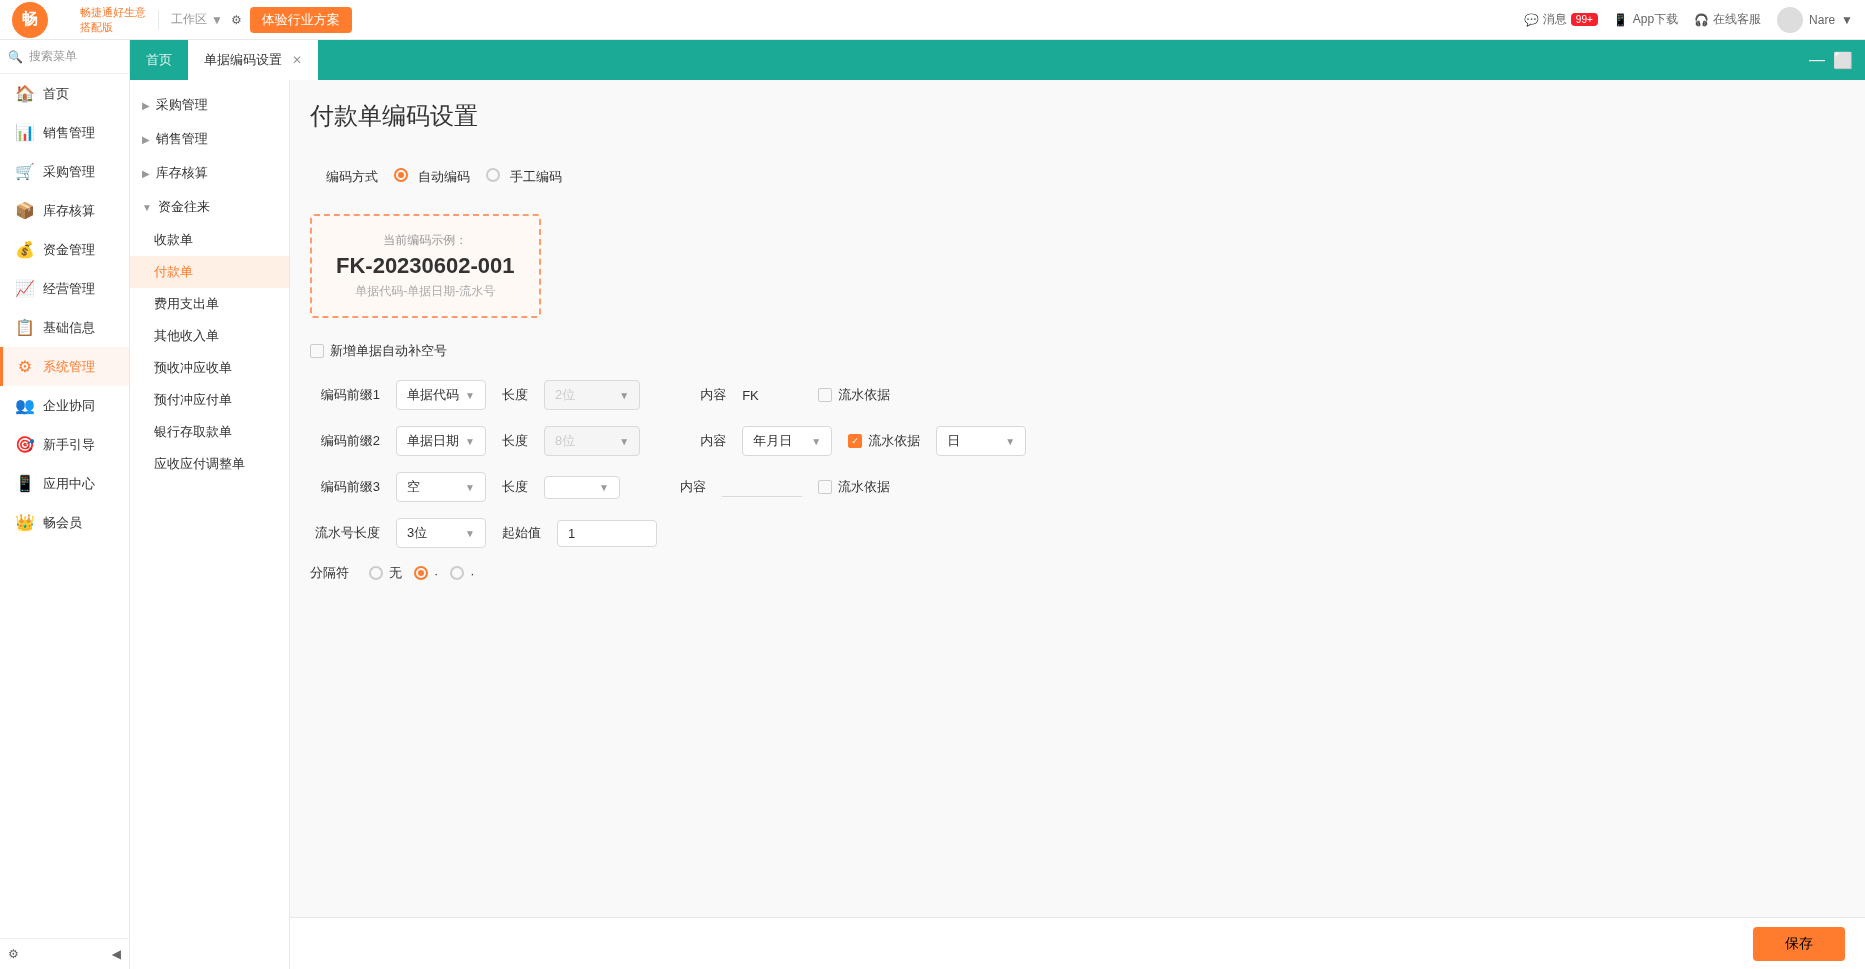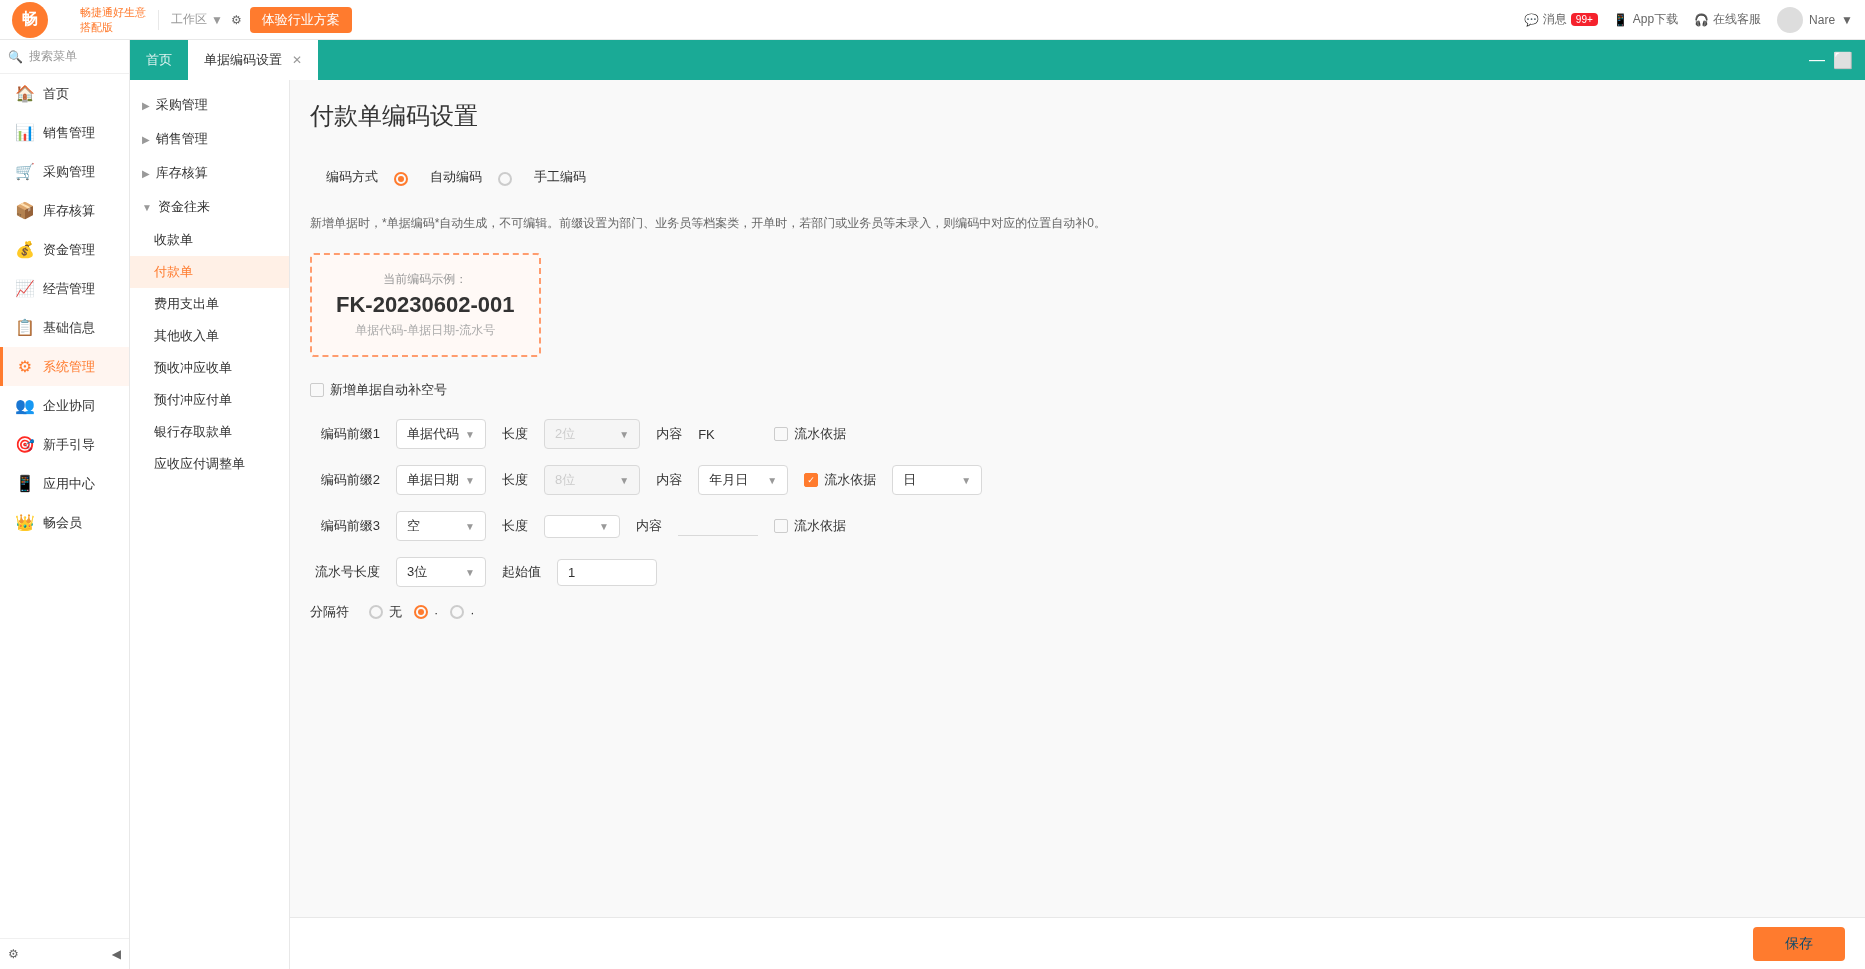--- a/index.html
+++ b/index.html
@@ -90,21 +90,21 @@
     .menu-sub-item.active { color: #ff7b2e; background: #fff0e6; }
 
     
     .page-content {
       flex: 1; padding: 20px; overflow-y: auto; background: #f9f9f9;
     }
     .page-title { font-size: 24px; font-weight: normal; color: #333; margin-bottom: 24px; }
 
     
     .encoding-method { display: flex; align-items: center; gap: 16px; padding: 12px 16px; background: #f9f9f9; border-radius: 4px; margin-bottom: 16px; }
-    .encoding-method label { display: flex; align-items: flex-end; gap: 22px; cursor: pointer; font-size: 13px; font-family: Liberation Serif, serif; }
+    .encoding-method label { display: flex; align-items: flex-start; gap: 10px; cursor: pointer; font-size: 13px; font-family: Liberation Serif, serif; }
     .radio-dot { width: 14px; height: 14px; border-radius: 50%; border: 2px solid #ccc; display: inline-flex; align-items: center; justify-content: center; }
     .radio-dot.checked { border-color: #ff7b2e; }
     .radio-dot.checked::after { content: ''; width: 6px; height: 6px; border-radius: 50%; background: #ff7b2e; }
 
     .info-text { font-size: 12px; color: #666; margin-bottom: 20px; line-height: 1.6; }
 
     
     .preview-box {
       border: 2px dashed #ff9c6e; border-radius: 4px; background: #fff9f6;
       padding: 16px 24px; display: inline-block; margin-bottom: 24px; min-width: 200px; text-align: center;
@@ -122,21 +122,21 @@
     .form-label { font-size: 13px; color: #333; white-space: nowrap; width: 70px; text-align: right; }
     .form-select {
       display: flex; align-items: center; gap: 6px; border: 1px solid #d9d9d9; border-radius: 4px;
       padding: 5px 10px; background: white; cursor: pointer; min-width: 90px; font-size: 13px; color: #333;
     }
     .form-select .arrow { color: #999; font-size: 10px; margin-left: auto; }
     .form-input {
       border: 1px solid #d9d9d9; border-radius: 4px; padding: 5px 10px; background: white; min-width: 80px; font-size: 13px; color: #333;
     }
     .length-select { min-width: 70px; gap: 44px; }
-    .content-label { font-size: 13px; color: #333; }
+    .content-label { font-size: 13px; color: #333; margin-left: 44px; }
     .content-value { font-size: 13px; color: #333; min-width: 60px; }
 
     
     .inline-checkbox { display: flex; align-items: center; gap: 6px; font-size: 13px; cursor: pointer; }
     .cb-box { width: 14px; height: 14px; border: 1px solid #ccc; border-radius: 2px; display: inline-flex; align-items: center; justify-content: center; flex-shrink: 0; }
     .cb-box.checked { background: #ff7b2e; border-color: #ff7b2e; color: white; font-size: 9px; }
     .cb-label { white-space: nowrap; }
 
     
     .day-select { display: flex; align-items: center; gap: 4px; }
@@ -145,21 +145,21 @@
     .sep-row { display: flex; align-items: center; gap: 12px; margin-bottom: 16px; }
     .sep-label { font-size: 13px; color: #333; margin-right: 8px; }
     .sep-option { display: flex; align-items: center; gap: 6px; font-size: 13px; cursor: pointer; }
 
     
     .page-footer {
       height: 52px; background: white; border-top: 1px solid #e8e8e8;
       display: flex; align-items: center; justify-content: flex-end; padding: 0 20px;
       flex-shrink: 0;
     }
-    .save-btn { background: #ff7b2e; color: #0c4a6e; border: none; border-radius: 4px; padding: 8px 32px; font-size: 14px; cursor: pointer; }
+    .save-btn { background: #ff7b2e; color: #000000; border: none; border-radius: 4px; padding: 8px 32px; font-size: 14px; cursor: pointer; }
   </style>
 </head>
 <body>
 
 <div class="top-bar">
   <div class="top-bar-left">
     <div class="brand-logo">
       <div class="brand-icon">畅</div>
     </div>
     <div style="font-size:11px;color:#ff7b2e;line-height:1.3;">
@@ -335,21 +335,20 @@
             <span class="radio-dot checked"></span>
             <span>自动编码</span>
           </label>
           <label class="sep-option">
             <span class="radio-dot"></span>
             <span>手工编码</span>
           </label>
         </div>
 
         
-        <div class="info-text">新增单据时，*单据编码*自动生成，不可编辑。前缀设置为部门、业务员等档案类，开单时，若部门或业务员等未录入，则编码中对应的位置自动补0。</div>
 
         
         <div class="preview-box">
           <div class="preview-label">当前编码示例：</div>
           <div class="preview-code">FK-20230602-001</div>
           <div class="preview-sub">单据代码-单据日期-流水号</div>
         </div>
 
         
         <div class="checkbox-row">

